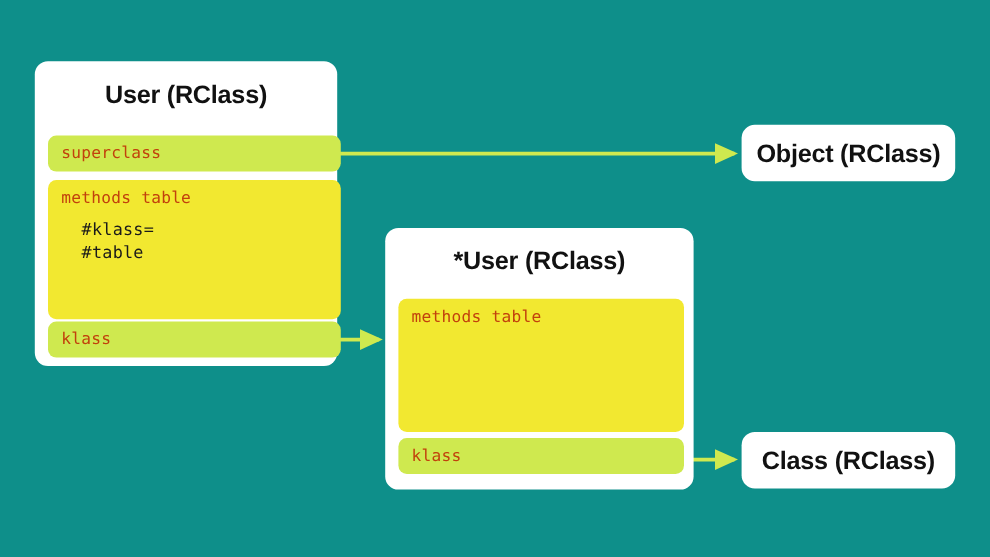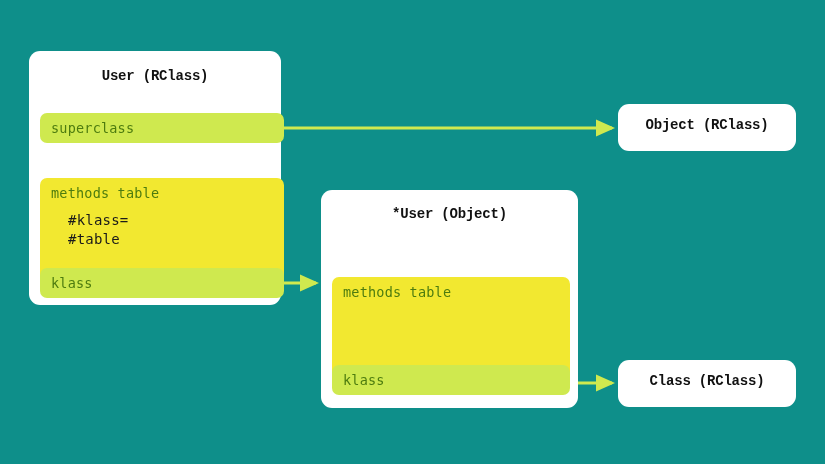--- a/index.html
+++ b/index.html
@@ -20,59 +20,59 @@
     width: 825px;
     height: 464px;
   }
   .card {
     position: absolute;
     background: #ffffff;
     border-radius: 11px;
     box-sizing: border-box;
   }
   .card-title {
-    font-family: Liberation Mono, monospace;
+    font-family: Liberation Sans, sans-serif;
     font-weight: bold;
-    font-size: 14px;
+    font-size: 21px;
     color: #111111;
     text-align: center;
     letter-spacing: -0.2px;
     width: 100%;
   }
   .row {
     position: absolute;
     border-radius: 7px;
     box-sizing: border-box;
     font-family: "DejaVu Sans Mono", monospace;
     font-size: 13.5px;
     color: #1a1a1a;
   }
   .row-label {
     position: absolute;
     left: 11px;
     top: 7px;
     white-space: pre;
     font-family: "DejaVu Sans Mono", monospace;
     font-size: 13.5px;
-    color: #4d7c0f;
+    color: #c2410c;
     letter-spacing: 0.2px;
   }
   .row-entries {
     position: absolute;
     left: 28px;
     top: 33px;
     white-space: pre;
     font-family: "DejaVu Sans Mono", monospace;
     font-size: 14px;
     line-height: 19px;
     color: #1a1a1a;
     letter-spacing: 0.2px;
   }
   .slot-ref { background: #cfe94f; }
-  .slot-table { background: #f2e830; margin-top: 28px; }
+  .slot-table { background: #f2e830; }
 
   
   #card-user {
     left: 29px; top: 51px;
     width: 252px; height: 254px;
   }
   #card-user .card-title { top: 17px; position: absolute; }
   #row-user-superclass {
     left: 11px; top: 62px;
     width: 244px; height: 30px;
@@ -152,21 +152,21 @@
       <span class="row-entries">#klass=</span>
       <span class="row-entries" style="top:52px;">#table</span>
     </div>
 
     <div class="row slot-ref" id="row-user-klass">
       <span class="row-label">klass</span>
     </div>
   </div>
 
   <div class="card" id="card-meta">
-    <div class="card-title">*User (Object)</div>
+    <div class="card-title">*User (RClass)</div>
 
     <div class="row slot-table" id="row-meta-methods">
       <span class="row-label">methods table</span>
     </div>
 
     <div class="row slot-ref" id="row-meta-klass">
       <span class="row-label">klass</span>
     </div>
   </div>
 

